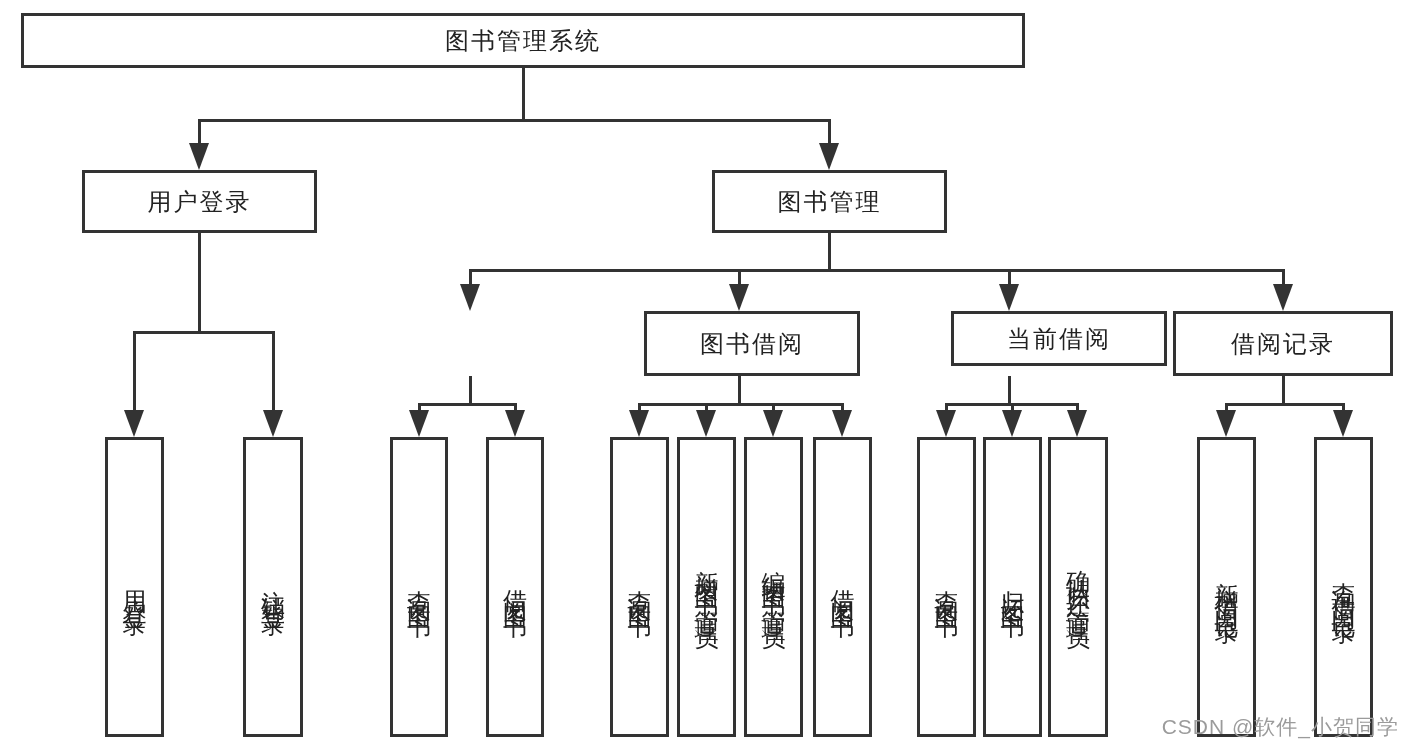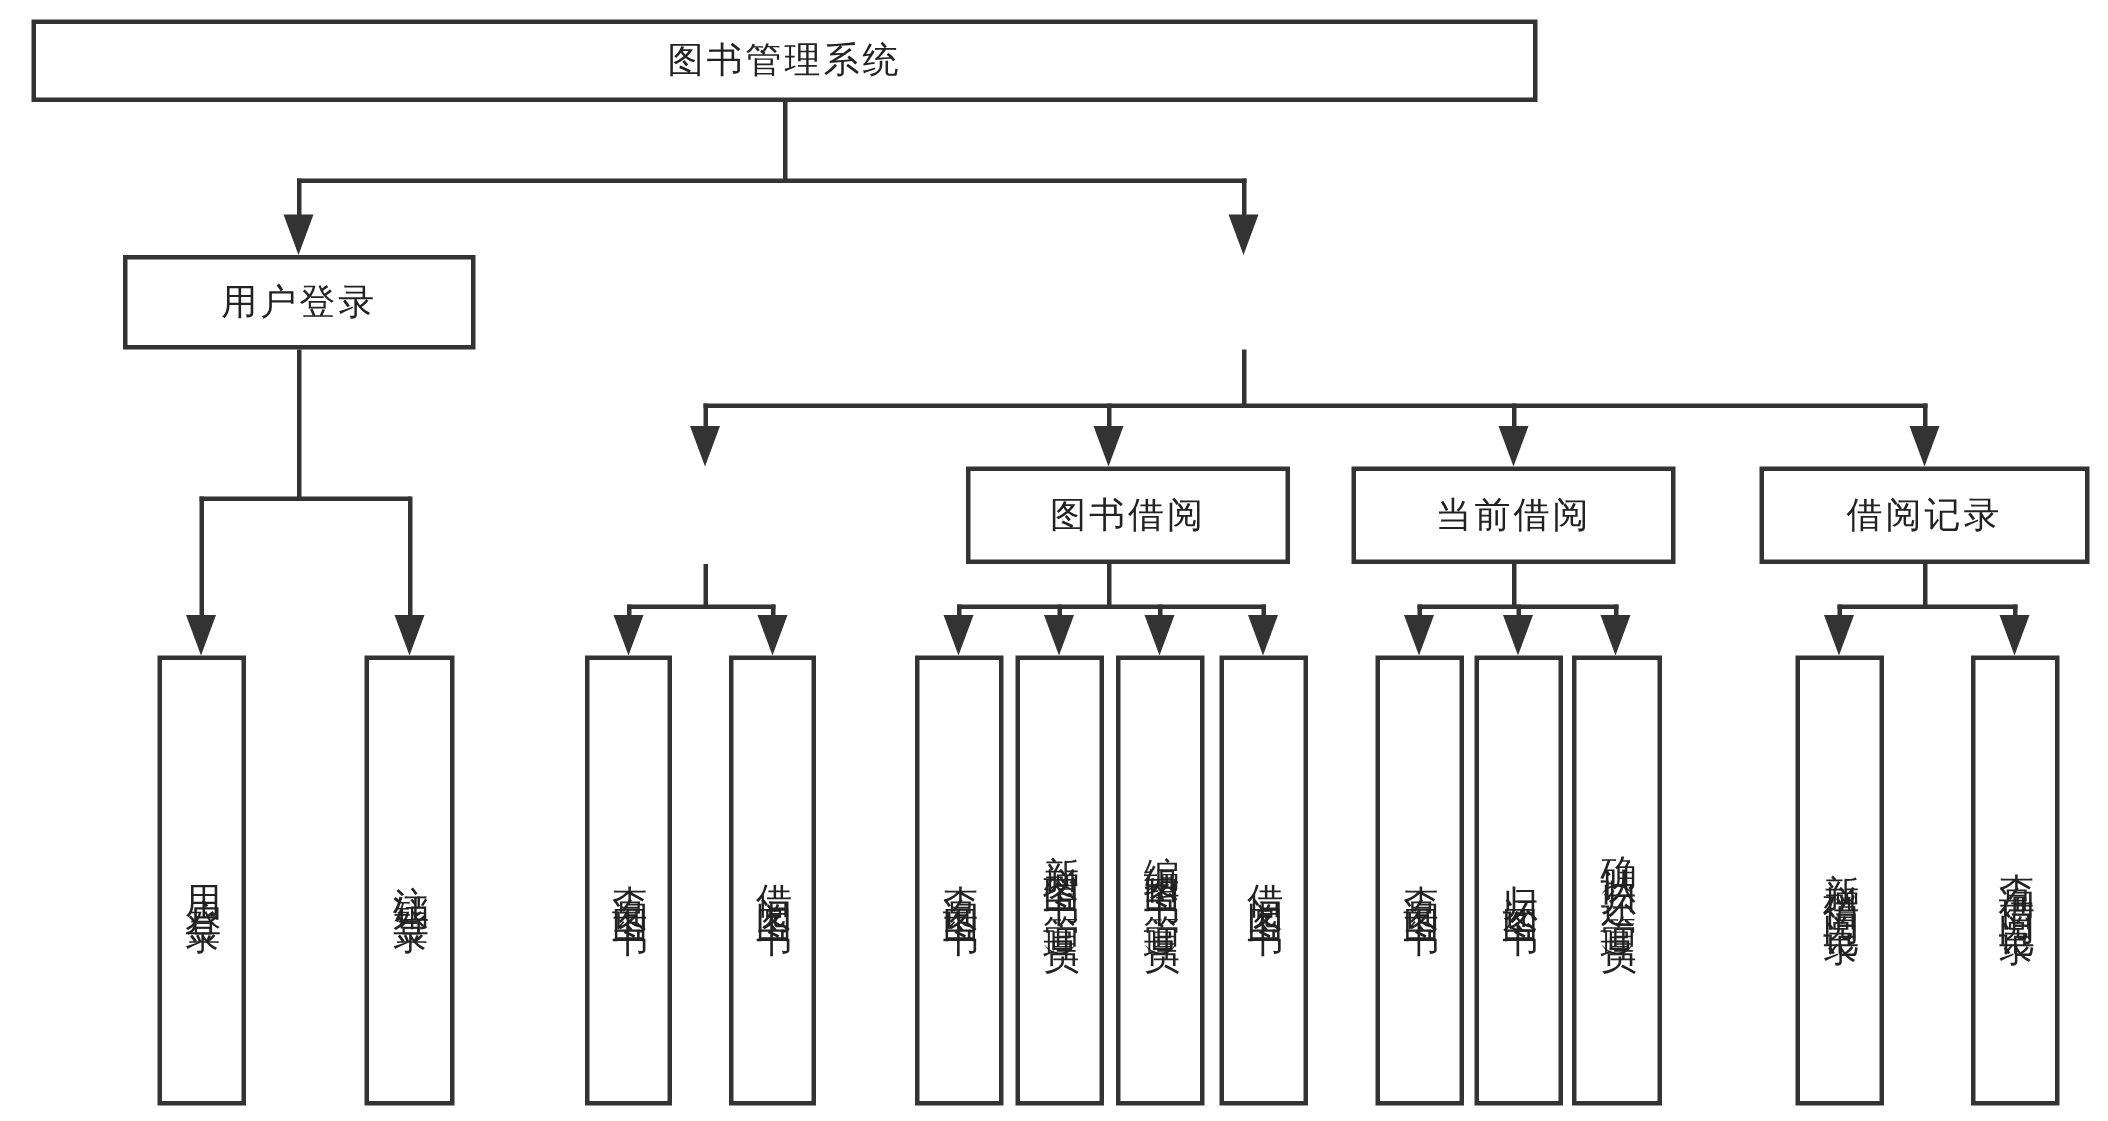--- a/index.html
+++ b/index.html
@@ -62,41 +62,42 @@
   <div class="node h" style="left:21px;top:13px;width:1004px;height:55px">图书管理系统</div>
 
   <div class="vline" style="left:522px;top:68px;height:52px"></div>
   <div class="hline" style="left:198px;top:119px;width:633px"></div>
   <div class="vline" style="left:198px;top:119px;height:28px"></div>
   <div class="arrow" style="left:189px;top:143px"></div>
   <div class="vline" style="left:828px;top:119px;height:28px"></div>
   <div class="arrow" style="left:819px;top:143px"></div>
 
   <div class="node h" style="left:82px;top:170px;width:235px;height:63px">用户登录</div>
+  <div class="node h" style="left:712px;top:170px;width:235px;height:63px">图书管理</div>
 
   <div class="vline" style="left:198px;top:233px;height:100px"></div>
   <div class="hline" style="left:133px;top:331px;width:141px"></div>
   <div class="vline" style="left:133px;top:331px;height:81px"></div>
   <div class="arrow" style="left:124px;top:410px"></div>
   <div class="vline" style="left:272px;top:331px;height:81px"></div>
   <div class="arrow" style="left:263px;top:410px"></div>
 
   <div class="vline" style="left:828px;top:233px;height:38px"></div>
   <div class="hline" style="left:469px;top:269px;width:816px"></div>
   <div class="vline" style="left:469px;top:269px;height:18px"></div>
   <div class="arrow" style="left:460px;top:284px"></div>
   <div class="vline" style="left:738px;top:269px;height:18px"></div>
   <div class="arrow" style="left:729px;top:284px"></div>
   <div class="vline" style="left:1008px;top:269px;height:18px"></div>
   <div class="arrow" style="left:999px;top:284px"></div>
   <div class="vline" style="left:1282px;top:269px;height:18px"></div>
   <div class="arrow" style="left:1273px;top:284px"></div>
 
   <div class="node h" style="left:644px;top:311px;width:216px;height:65px">图书借阅</div>
-  <div class="node h" style="left:901px;top:311px;width:216px;height:65px">当前借阅</div>
+  <div class="node h" style="left:951px;top:311px;width:216px;height:55px">当前借阅</div>
   <div class="node h" style="left:1173px;top:311px;width:220px;height:65px">借阅记录</div>
 
   <div class="vline" style="left:469px;top:376px;height:29px"></div>
   <div class="hline" style="left:418px;top:403px;width:99px"></div>
   <div class="vline" style="left:418px;top:403px;height:9px"></div>
   <div class="arrow" style="left:409px;top:410px"></div>
   <div class="vline" style="left:514px;top:403px;height:9px"></div>
   <div class="arrow" style="left:505px;top:410px"></div>
 
   <div class="vline" style="left:738px;top:376px;height:29px"></div>
@@ -137,14 +138,15 @@
   <div class="node v" style="left:744px;top:437px;width:59px;height:300px">编辑图书（管理员）</div>
   <div class="node v" style="left:813px;top:437px;width:59px;height:300px">借阅图书</div>
 
   <div class="node v" style="left:917px;top:437px;width:59px;height:300px">查询图书</div>
   <div class="node v" style="left:983px;top:437px;width:59px;height:300px">归还图书</div>
   <div class="node v" style="left:1048px;top:437px;width:60px;height:300px">确认归还（管理员）</div>
 
   <div class="node v" style="left:1197px;top:437px;width:59px;height:300px">新增借阅记录</div>
   <div class="node v" style="left:1314px;top:437px;width:59px;height:300px">查询借阅记录</div>
 
+  <div class="watermark">CSDN @软件_小贺同学</div>
 
 </div>
 
 </body></html>

